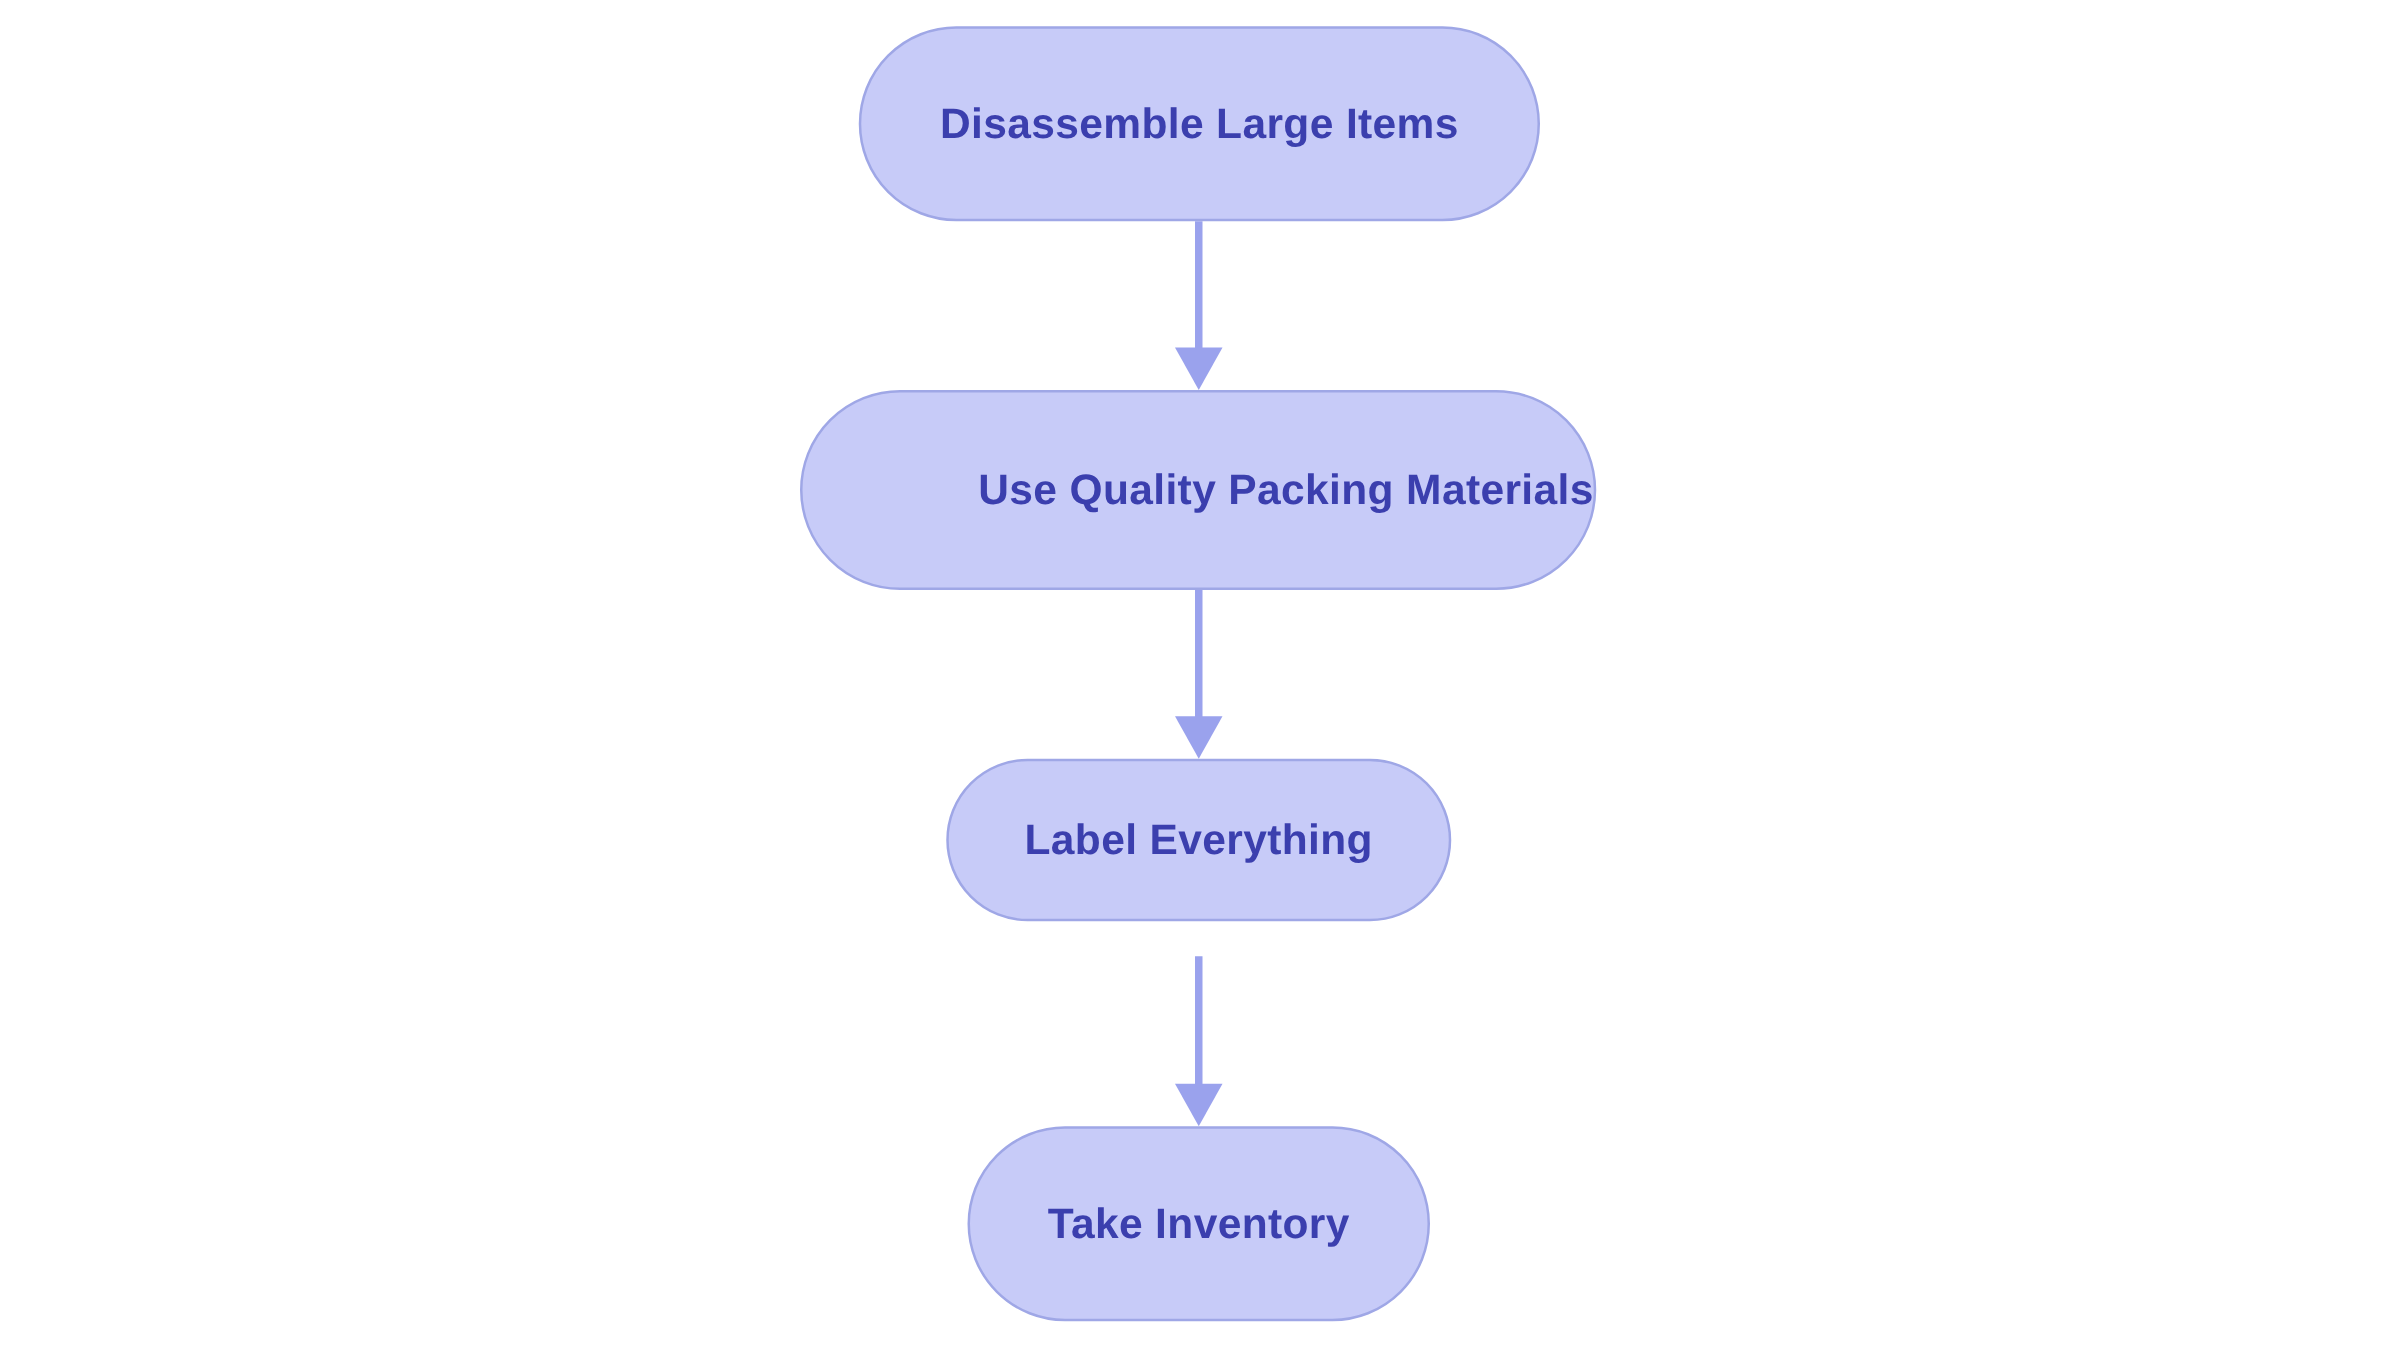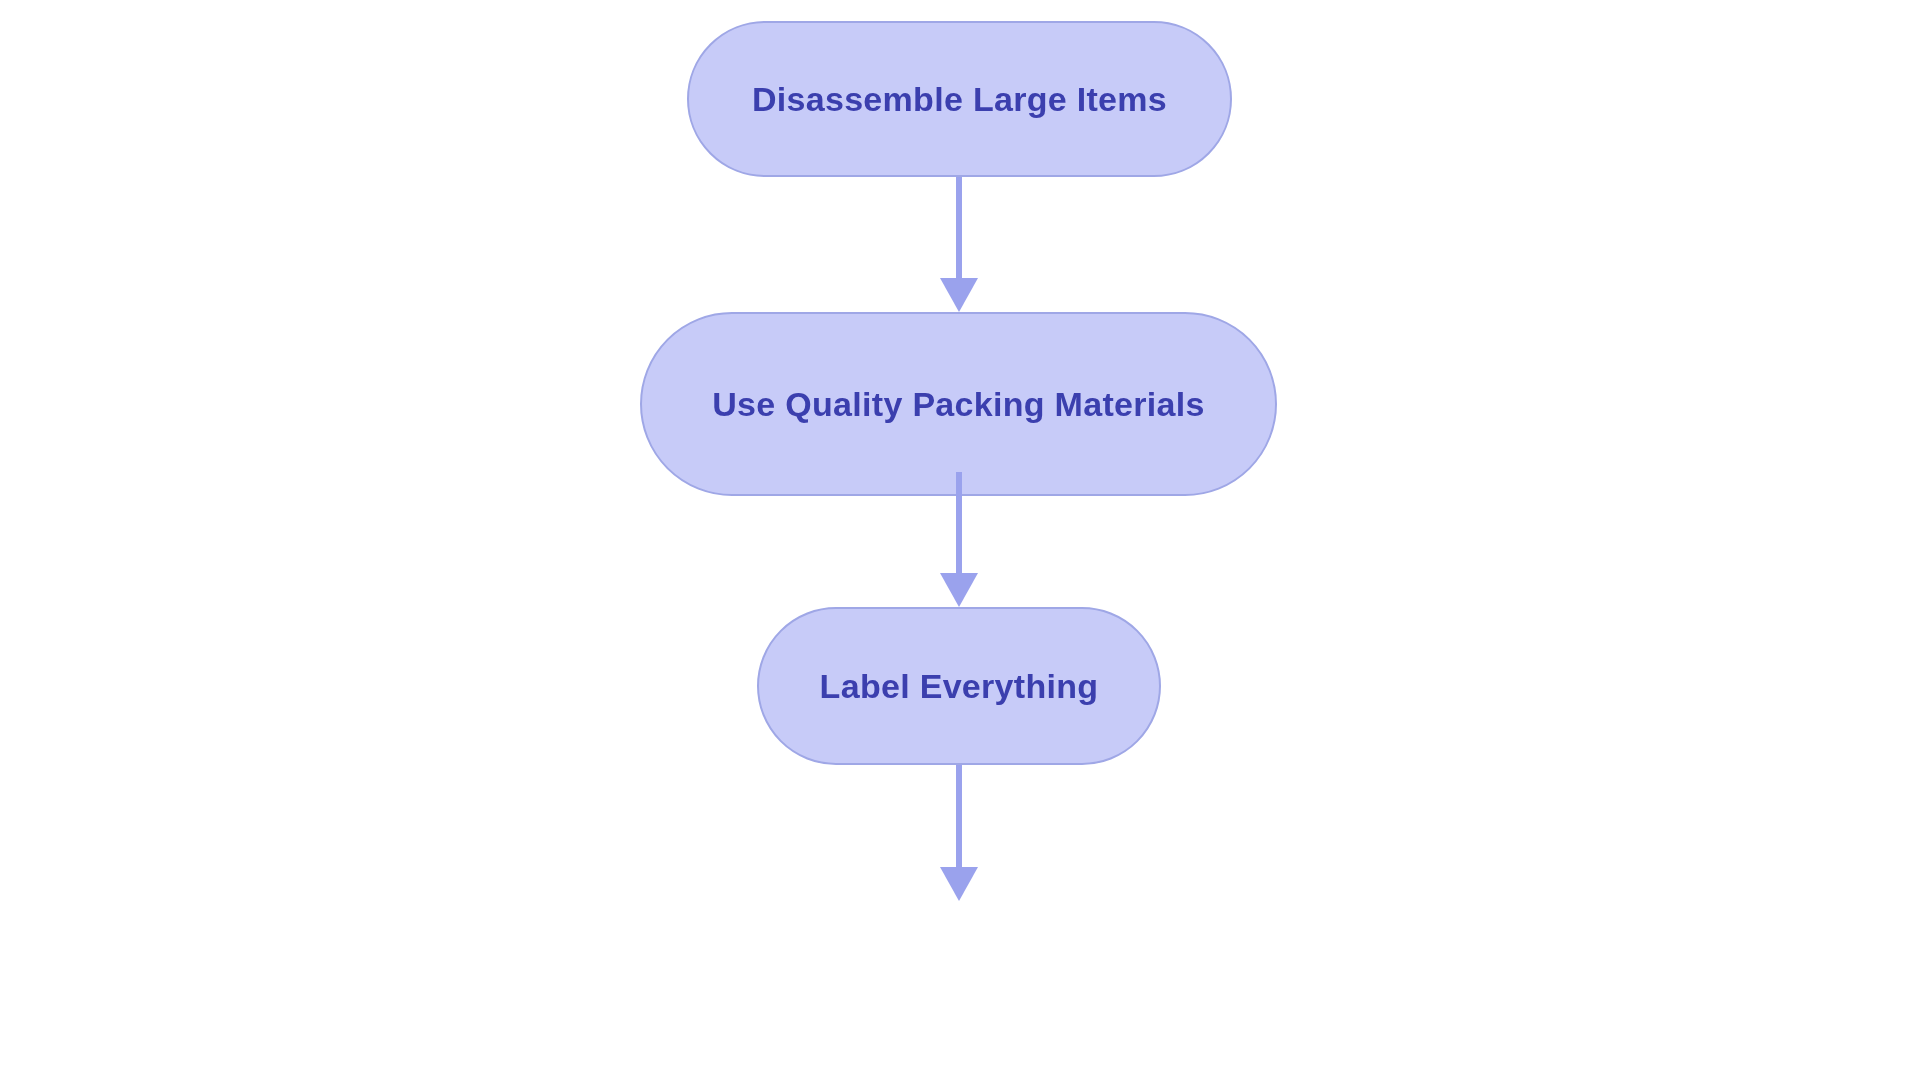--- a/index.html
+++ b/index.html
@@ -32,22 +32,22 @@
     border: 2px solid var(--node-border);
     border-radius: 999px;
     color: var(--node-text);
     font-size: 34px;
     font-weight: 700;
     letter-spacing: 0.3px;
     text-align: center;
     white-space: nowrap;
   }
   #node-1 { left: 687px; top: 21px;  width: 545px; height: 156px; }
-  #node-2 { left: 640px; top: 312px; width: 637px; height: 184px; }
-  #node-3 { left: 757px; top: 607px; width: 404px; height: 158px; }
+  #node-2 { left: 640px; top: 312px; width: 637px; height: 160px; justify-content: flex-end; }
+  #node-3 { left: 757px; top: 607px; width: 404px; height: 130px; }
   #node-4 { left: 774px; top: 901px; width: 370px; height: 156px; }
 
   .edge-shaft {
     position: absolute;
     left: 956px;
     width: 6px;
     background: var(--arrow);
   }
   .edge-head {
     position: absolute;
@@ -84,14 +84,17 @@
   <div class="edge-shaft" id="edge-2-shaft"></div>
   <div class="edge-head" id="edge-2-head"></div>
 
   <div class="node" id="node-3">
     <span>Label Everything</span>
   </div>
 
   <div class="edge-shaft" id="edge-3-shaft"></div>
   <div class="edge-head" id="edge-3-head"></div>
 
+  <div class="node" id="node-4">
+    <span>Take Inventory</span>
+  </div>
 
 </div>
 
 </body></html>

